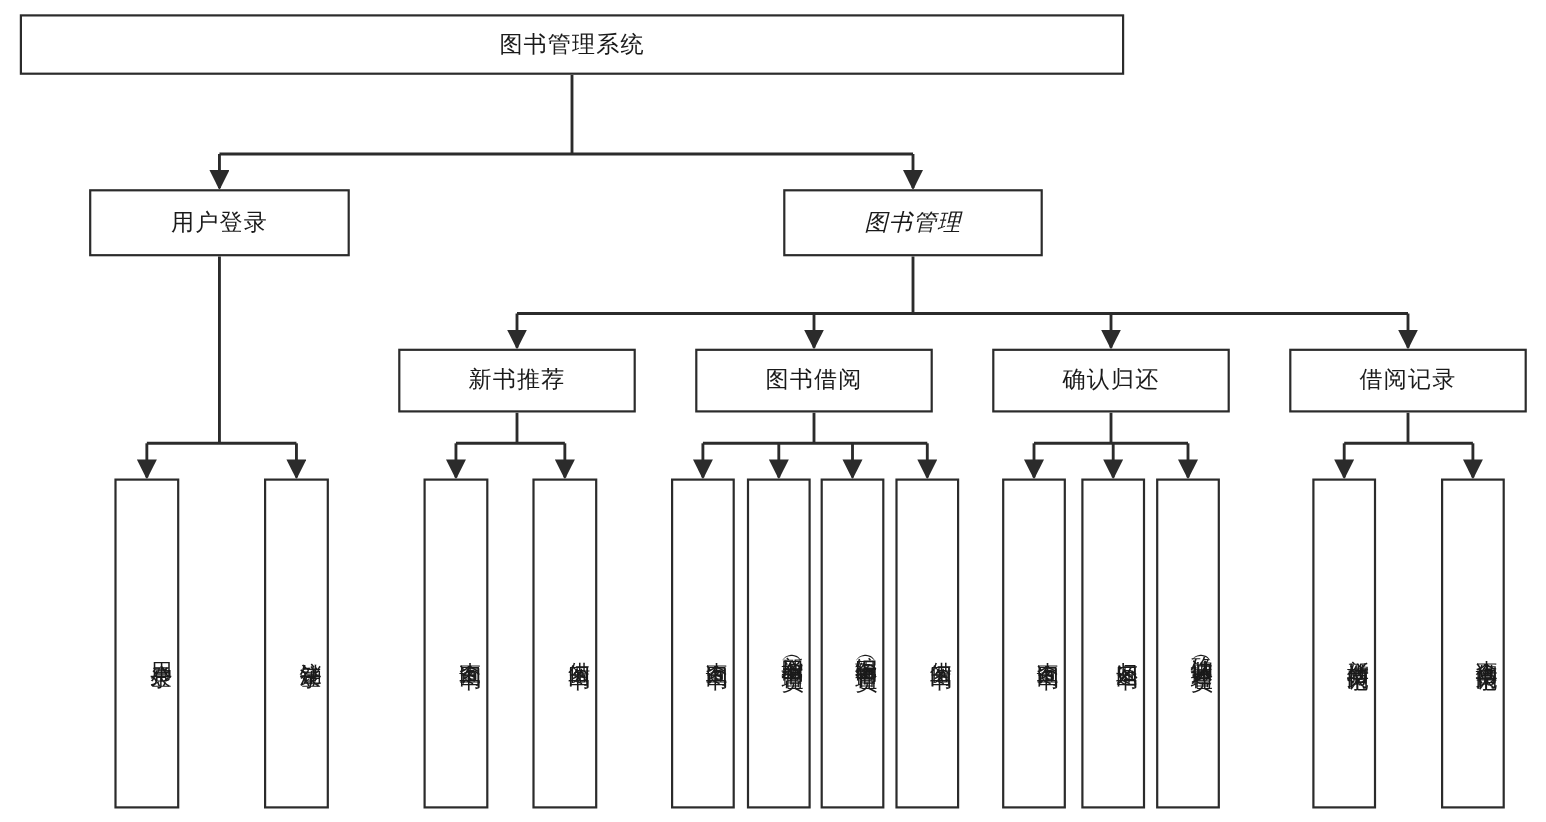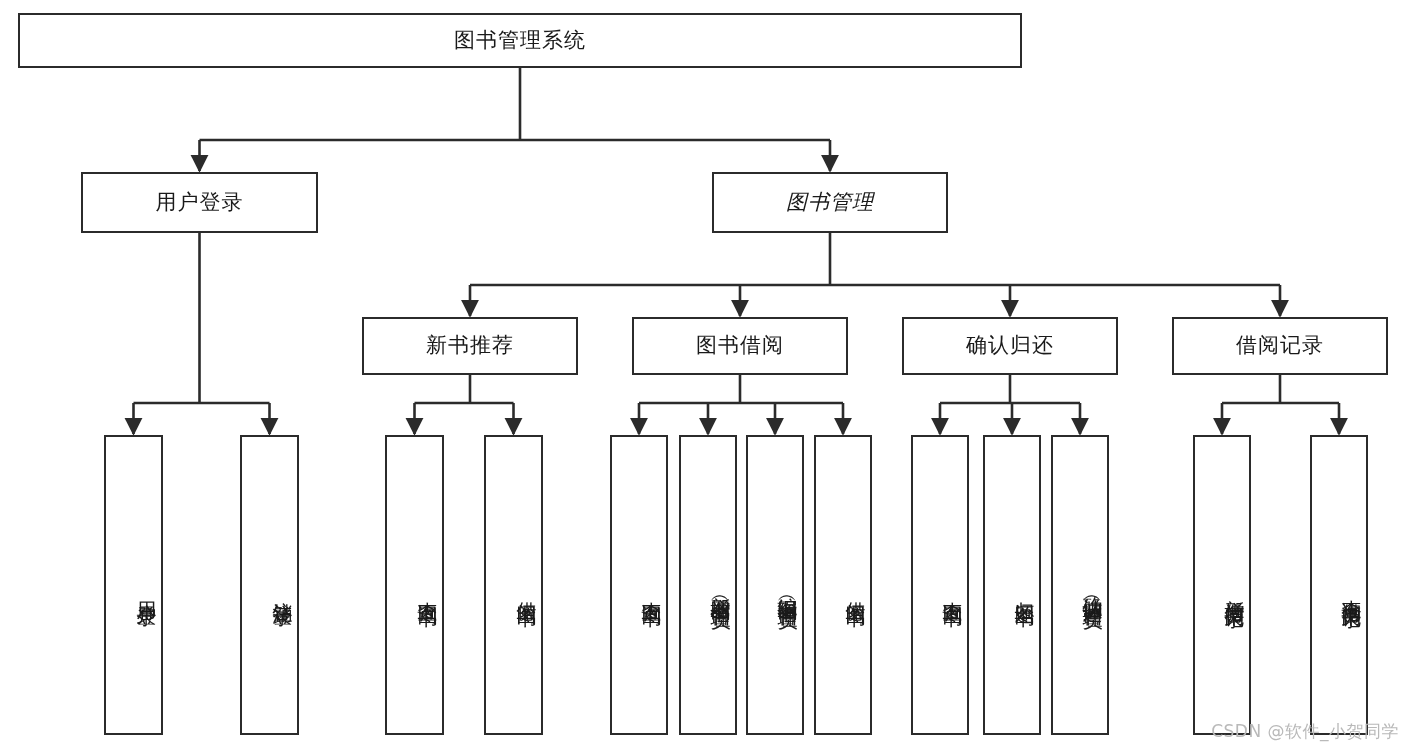--- a/index.html
+++ b/index.html
@@ -168,14 +168,13 @@
         <span class="label">确认归还（管理员）</span>
       </div>
       <div class="node vert" style="left: 1193px; top: 435px; width: 58px; height: 300px;">
         <span class="label">新增借阅记录</span>
       </div>
       <div class="node vert" style="left: 1310px; top: 435px; width: 58px; height: 300px;">
         <span class="label">查询借阅记录</span>
       </div>
     </div>
 
-  <div class="watermark">CSDN @软件_小贺同学</div>
 </div>
 
 </body></html>

